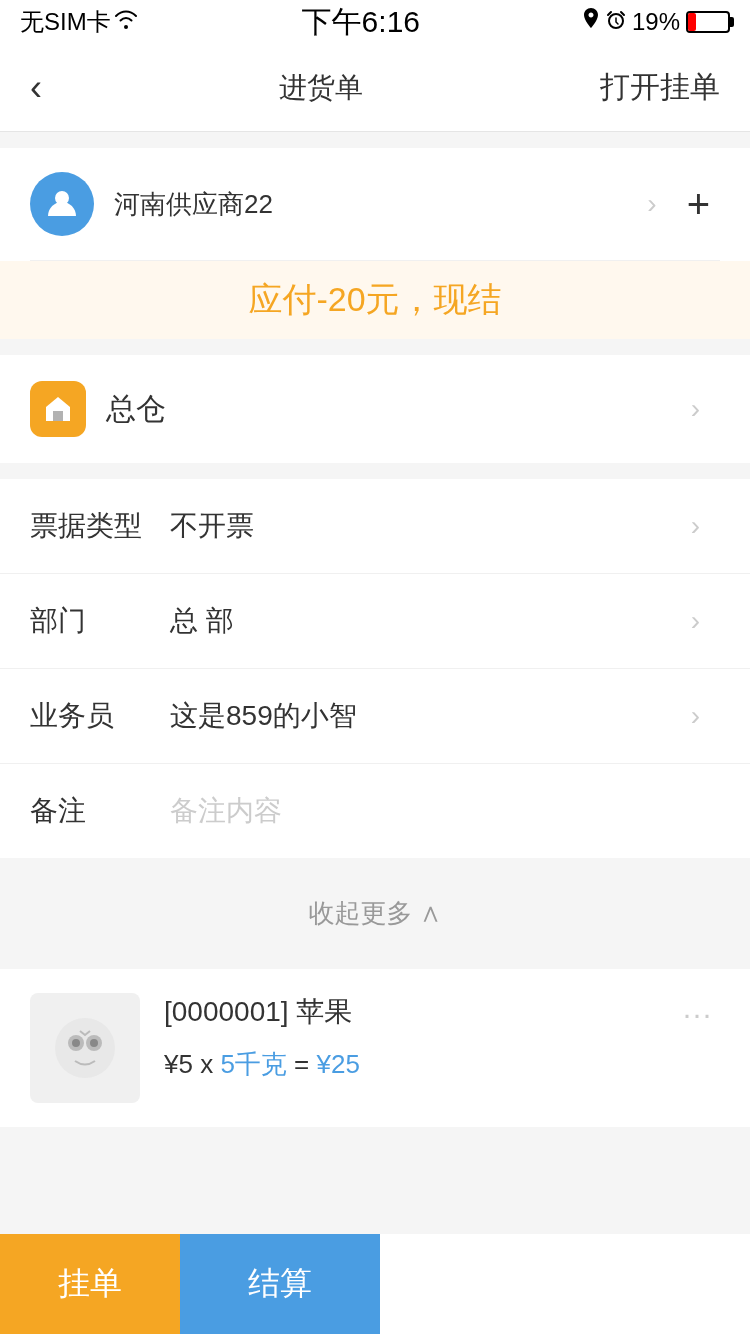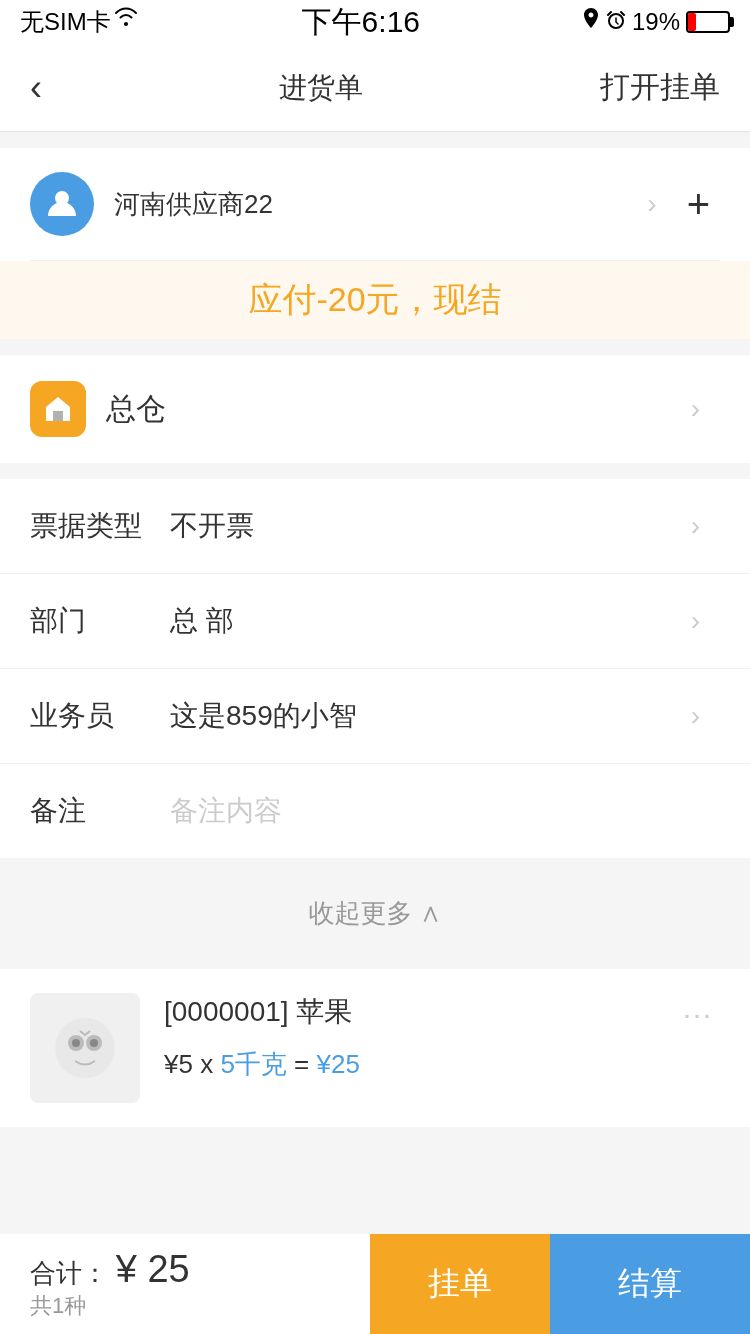--- a/index.html
+++ b/index.html
@@ -17,21 +17,21 @@
     .status-bar {
       background: #fff;
       height: 44px;
       display: flex;
       align-items: center;
       justify-content: space-between;
       padding: 0 20px;
       font-size: 24px;
       color: #000;
     }
-    .status-bar-left { display: flex; align-items: flex-start; gap: 1px; }
+    .status-bar-left { display: flex; align-items: center; gap: 1px; }
     .status-bar-center { font-size: 30px; font-weight: 500; }
     .status-bar-right { display: flex; align-items: center; gap: 6px; font-size: 24px; }
     .battery {
       width: 44px; height: 22px;
       border: 2px solid #000;
       border-radius: 4px;
       position: relative;
       display: flex; align-items: center;
     }
     .battery::after {
@@ -453,22 +453,15 @@
         <span class="highlight">¥25</span>
       </div>
     </div>
     <span class="product-more">···</span>
   </div>
 
   <div class="bottom-spacer"></div>
 </div>
 
 <div class="bottom-bar">
-  <div class="total-section">
-    <div>
-      <span class="total-label">合计：</span>
-      <span class="total-amount">¥ 25</span>
-    </div>
-    <div class="total-count">共1种</div>
-  </div>
   <div class="btn-hang">挂单</div>
   <div class="btn-checkout">结算</div>
 </div>
 
 </body></html>

